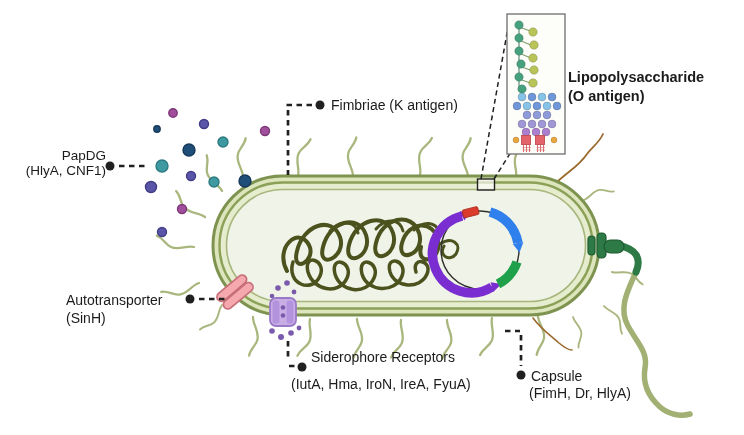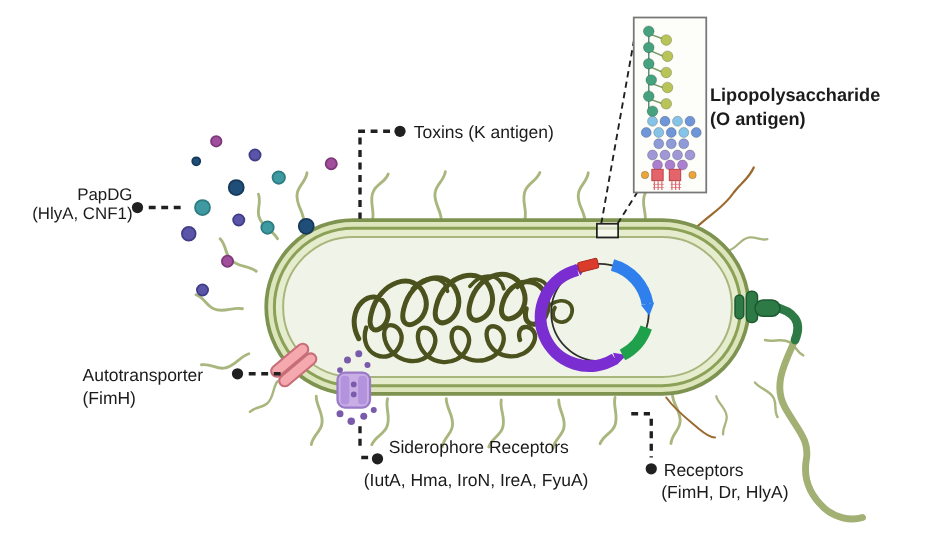--- a/index.html
+++ b/index.html
@@ -199,31 +199,31 @@
       </g>
     </g>
   </g>
 </svg>
 
 <div class="lbl toxins">
   <div>PapDG</div>
   <div>(HlyA, CNF1)</div>
 </div>
 
-<div class="lbl capsule">Toxins (K antigen)</div>
+<div class="lbl capsule">Fimbriae (K antigen)</div>
 
 <div class="lbl lps">
   <div>Lipopolysaccharide</div>
   <div>(O antigen)</div>
 </div>
 
 <div class="lbl auto">
   <div>Autotransporter</div>
-  <div>(FimH)</div>
+  <div>(SinH)</div>
 </div>
 
 <div class="lbl sid1">Siderophore Receptors</div>
 <div class="lbl sid2">(IutA, Hma, IroN, IreA, FyuA)</div>
 
-<div class="lbl fim1">Receptors</div>
+<div class="lbl fim1">Capsule</div>
 <div class="lbl fim2">(FimH, Dr, HlyA)</div>
 
 </div>
 
 </body></html>

